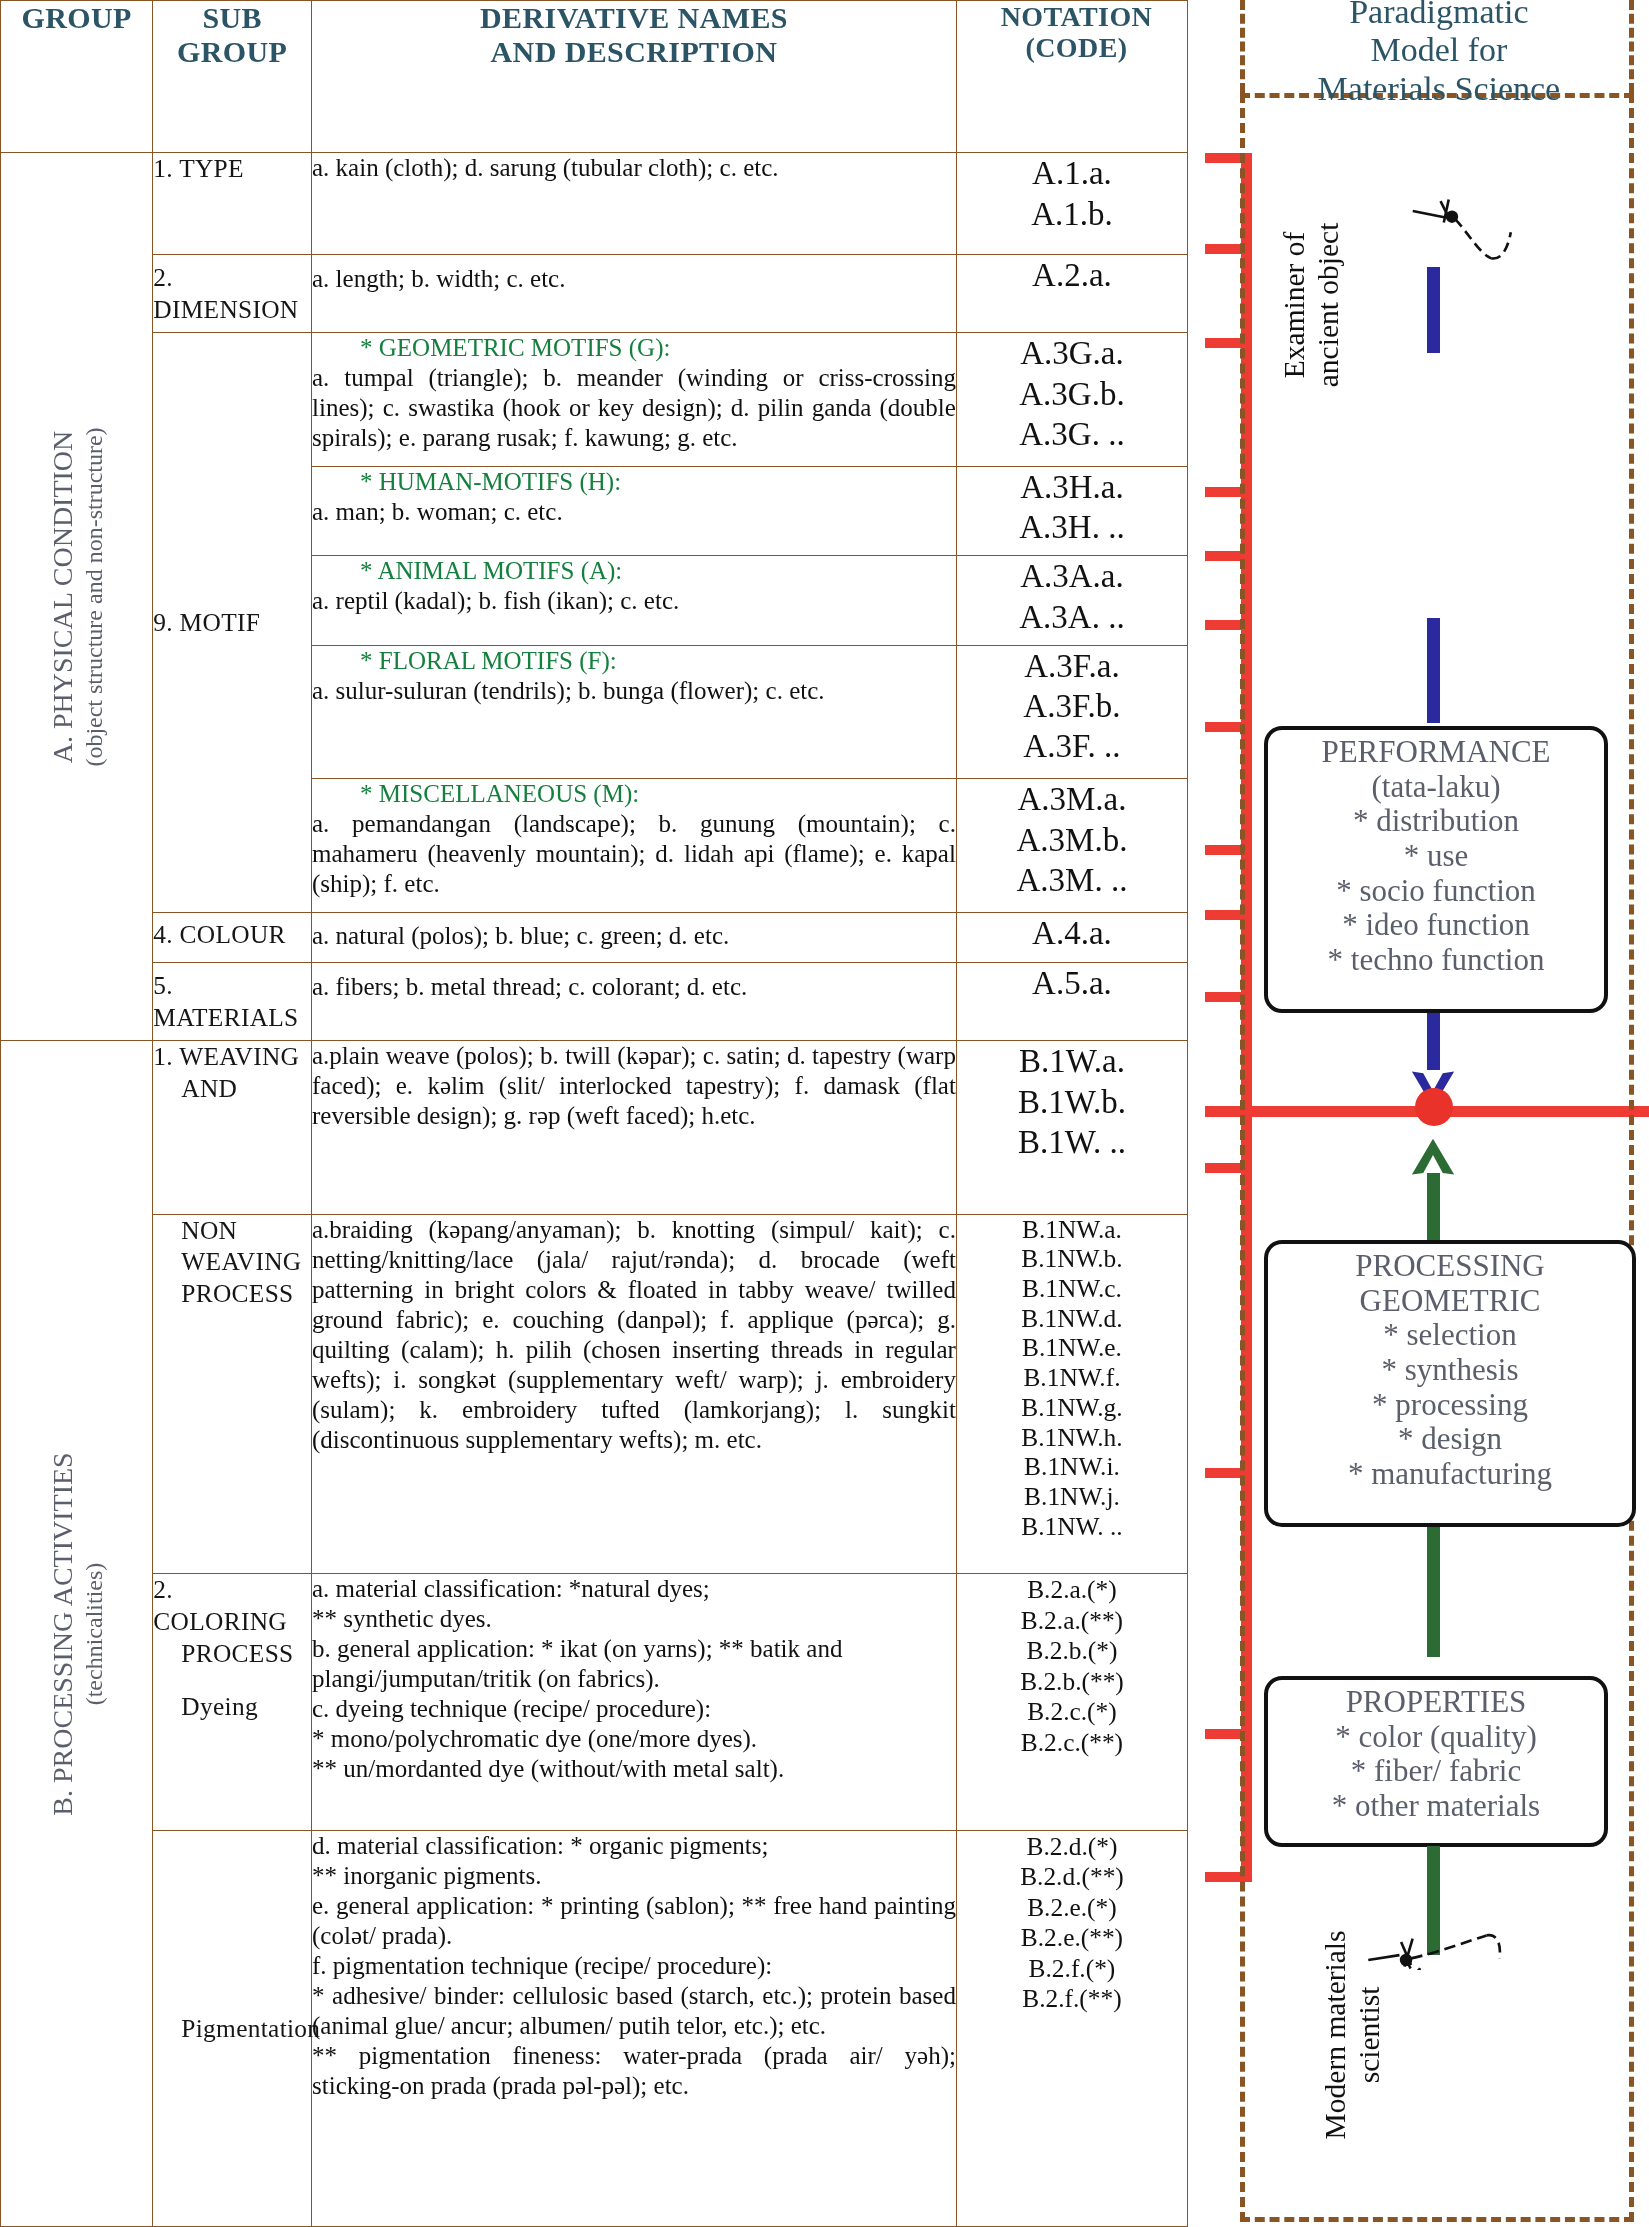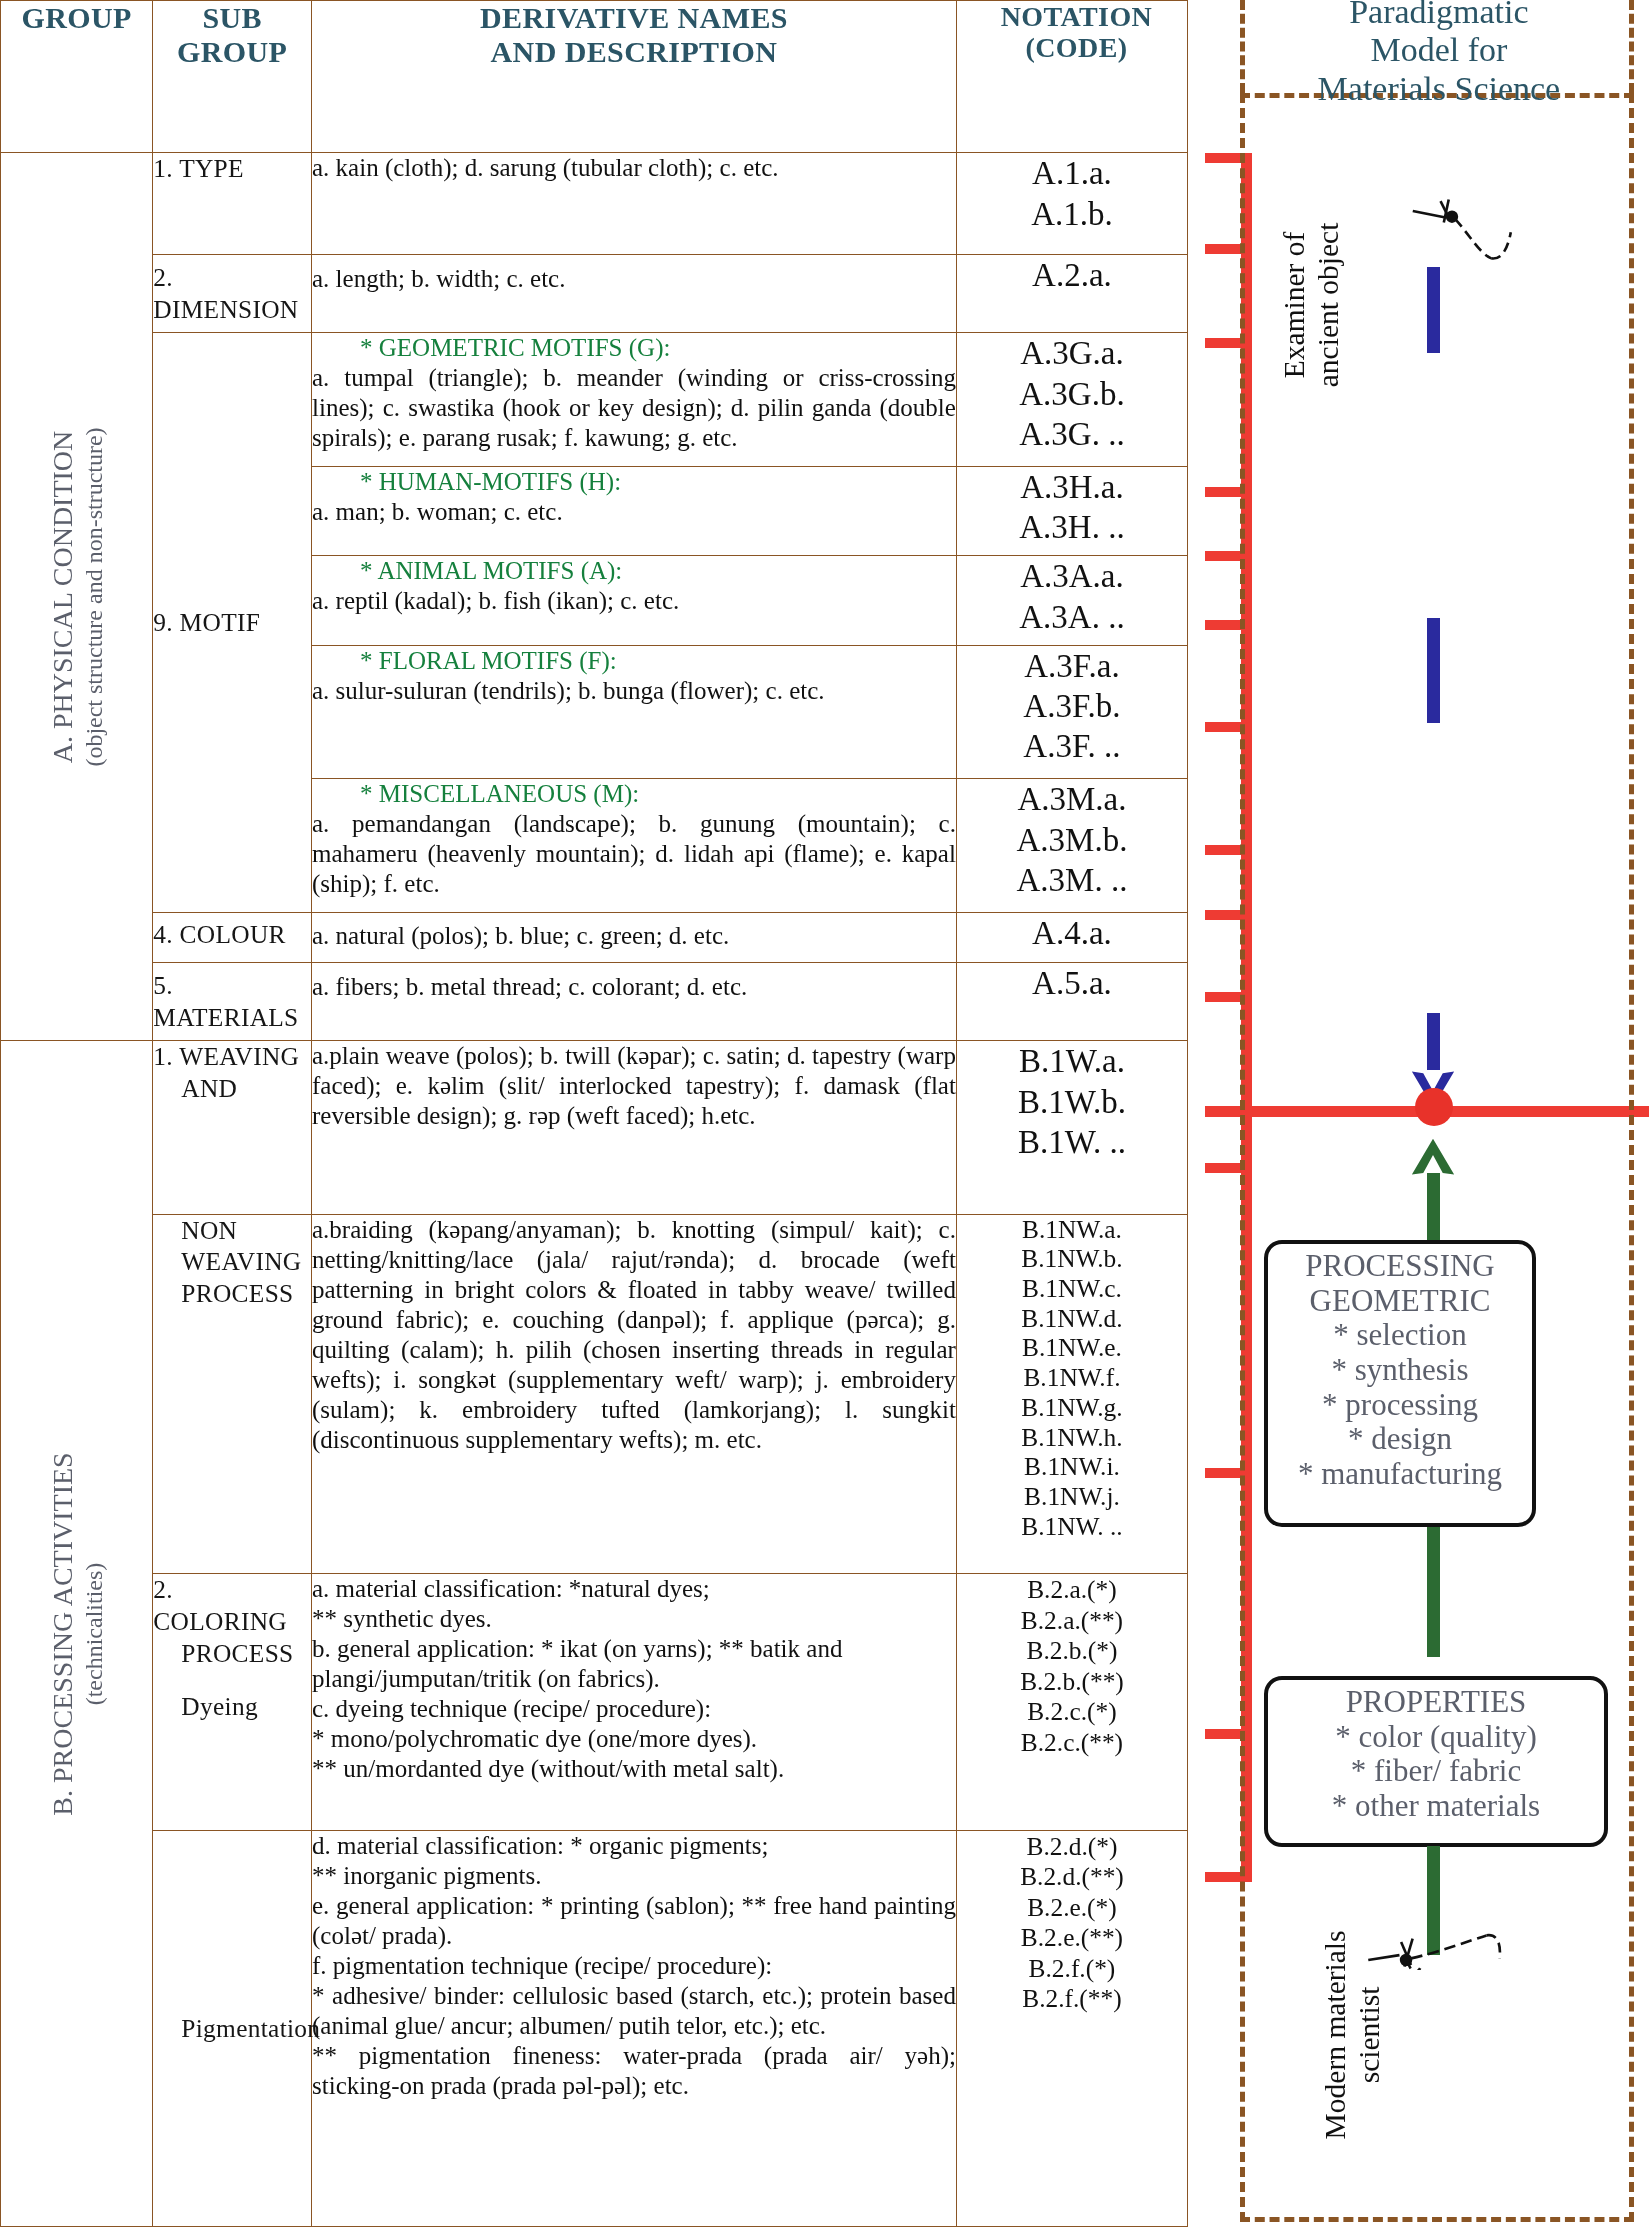--- a/index.html
+++ b/index.html
@@ -367,34 +367,43 @@
         <path d="M60,32 C78,52 90,74 104,80" stroke-dasharray="12,7"></path>
         <path d="M104,80 C116,82 124,70 128,48" stroke-dasharray="12,7"></path>
       </g>
     </svg>
 
     <div class="conn blue" style="left:197px;top:267px;height:86px"></div>
 
 
     <div class="conn blue" style="left:197px;top:618px;height:105px"></div>
 
+    <div class="node" style="left:34px;top:726px;width:344px;height:287px">
+      <span class="t">PERFORMANCE</span>
+      <span class="t">(tata-laku)</span>
+      <span class="t">* distribution</span>
+      <span class="t">* use</span>
+      <span class="t">* socio function</span>
+      <span class="t">* ideo function</span>
+      <span class="t">* techno function</span>
+    </div>
 
     <div class="conn blue" style="left:197px;top:1013px;height:57px"></div>
     <svg style="position:absolute;left:177px;top:1060px" width="52" height="49" viewBox="0 0 64 60">
       <polygon points="32,58 6,14 20,16 32,38 44,16 58,14" fill="#2a2a9e"></polygon>
     </svg>
 
     <div class="reddot" style="left:185px;top:1088px"></div>
 
     <svg style="position:absolute;left:177px;top:1137px" width="52" height="49" viewBox="0 0 64 60">
       <polygon points="32,2 58,46 44,44 32,22 20,44 6,46" fill="#2c6b33"></polygon>
     </svg>
     <div class="conn green" style="left:197px;top:1173px;height:78px"></div>
 
-    <div class="node" style="left:34px;top:1240px;width:272px;height:287px">
+    <div class="node" style="left:34px;top:1240px;width:372px;height:287px">
       <span class="t">PROCESSING</span>
       <span class="t">GEOMETRIC</span>
       <span class="t">* selection</span>
       <span class="t">* synthesis</span>
       <span class="t">* processing</span>
       <span class="t">* design</span>
       <span class="t">* manufacturing</span>
     </div>
 
     <div class="conn green" style="left:197px;top:1527px;height:130px"></div>

